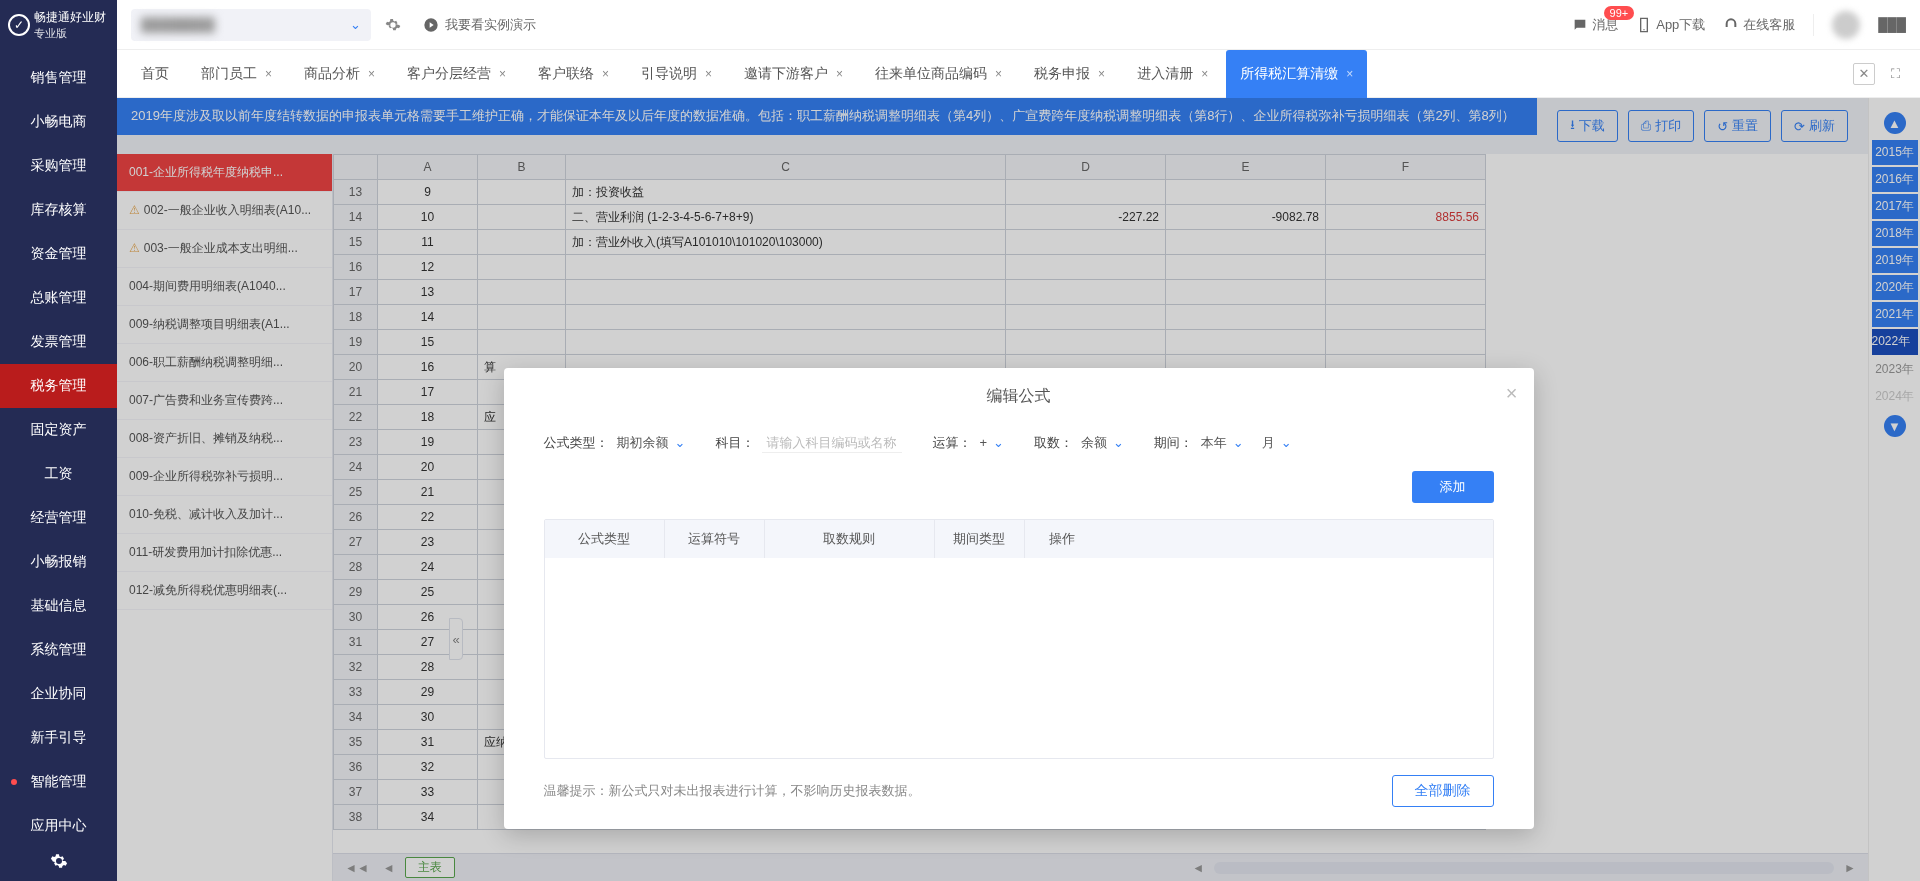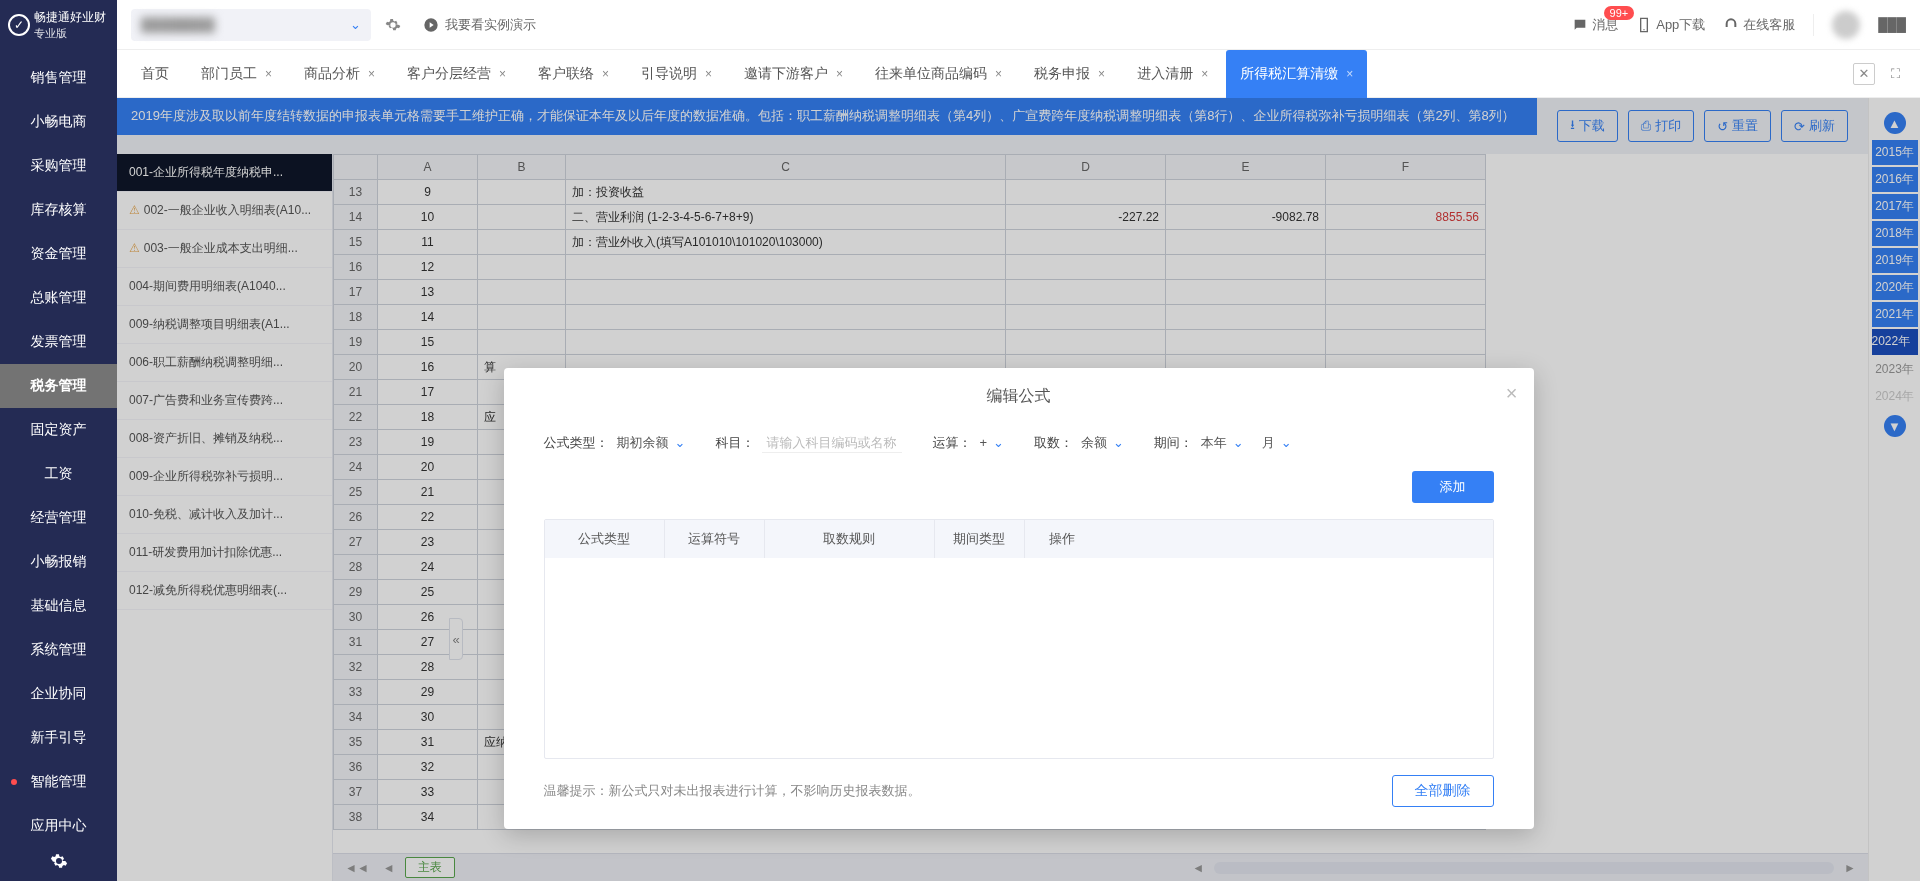--- a/index.html
+++ b/index.html
@@ -5,21 +5,21 @@
 * { margin:0; padding:0; box-sizing:border-box; font-family:"Microsoft YaHei",Arial,sans-serif; }
 body { background:#f5f6fa; overflow:hidden; font-size:13px; color:#333; }
 .root { display:flex; width:1920px; height:881px; }
 
 
 .sidebar { width:117px; background:#242b54; color:#fff; display:flex; flex-direction:column; }
 .logo-area { height:50px; display:flex; align-items:center; padding:0 8px; font-size:12px; background:#242b54; }
 .logo-icon { width:22px; height:22px; margin-right:4px; border:2px solid #fff; border-radius:50%; display:flex; align-items:center; justify-content:center; }
 .nav-items { flex:1; overflow:auto; padding-top:6px; }
 .nav-item { height:44px; display:flex; align-items:center; justify-content:center; font-size:14px; cursor:pointer; position:relative; }
-.nav-item.active { background:#737373;font-weight:bold; }
+.nav-item.active { background:#b91c1c; }
 .nav-item .dot { width:6px; height:6px; border-radius:50%; background:#ff4d4f; position:absolute; left:11px; }
 .gear-footer { height:40px; display:flex; align-items:center; justify-content:center; }
 .gear-footer svg { width:18px; height:18px; fill:#fff; }
 
 
 .main { flex:1; display:flex; flex-direction:column; background:#fff; }
 
 
 .topbar { height:50px; display:flex; align-items:center; padding:0 14px; border-bottom:1px solid #eee; }
 .org-sel { display:flex; align-items:center; background:#f1f2f7; border-radius:4px; padding:4px 10px; min-width:240px; height:32px; color:#999; }
@@ -46,21 +46,21 @@
 .notice { background:#3580f5; color:#fff; padding:8px 14px; font-size:13px; line-height:1.6; }
 .toolbar { display:flex; gap:10px; justify-content:flex-end; padding:12px 20px; }
 .tool-btn { display:flex; align-items:center; gap:4px; border:1px solid #3580f5; color:#3580f5; border-radius:3px; padding:4px 12px; font-size:13px; cursor:pointer; background:transparent; }
 
 .content-wrap { flex:1; display:flex; flex-direction:column; min-width:0; }
 .content-inner { flex:1; display:flex; min-height:0; }
 
 
 .report-list { width:216px; background:#fff; border-right:1px solid #e6e8ef; overflow-y:auto; }
 .report-item { padding:10px 12px; font-size:12px; border-bottom:1px solid #f4f5f9; color:#555; cursor:pointer; white-space:nowrap; overflow:hidden; text-overflow:ellipsis; }
-.report-item.active { background:#0f172a; color:#fff; }
+.report-item.active { background:#ef4444; color:#fff; }
 .report-item .warn { color:#e8a84e; margin-right:4px; }
 
 .collapse-tog { position:absolute; left:332px; top:520px; width:14px; height:42px; background:#fff; border:1px solid #e0e3ec; border-radius:0 4px 4px 0; display:flex; align-items:center; justify-content:center; color:#888; cursor:pointer; z-index:2; }
 
 
 .sheet { flex:1; background:#fff; display:flex; flex-direction:column; position:relative; min-height:0; }
 .grid-wrap { flex:1; overflow:auto; }
 table.grid { border-collapse:collapse; font-size:12px; color:#333; }
 table.grid th, table.grid td { border:1px solid #cfd3dc; height:25px; padding:0 6px; }
 table.grid th { background:#f3f4f8; font-weight:normal; text-align:center; color:#666; }

